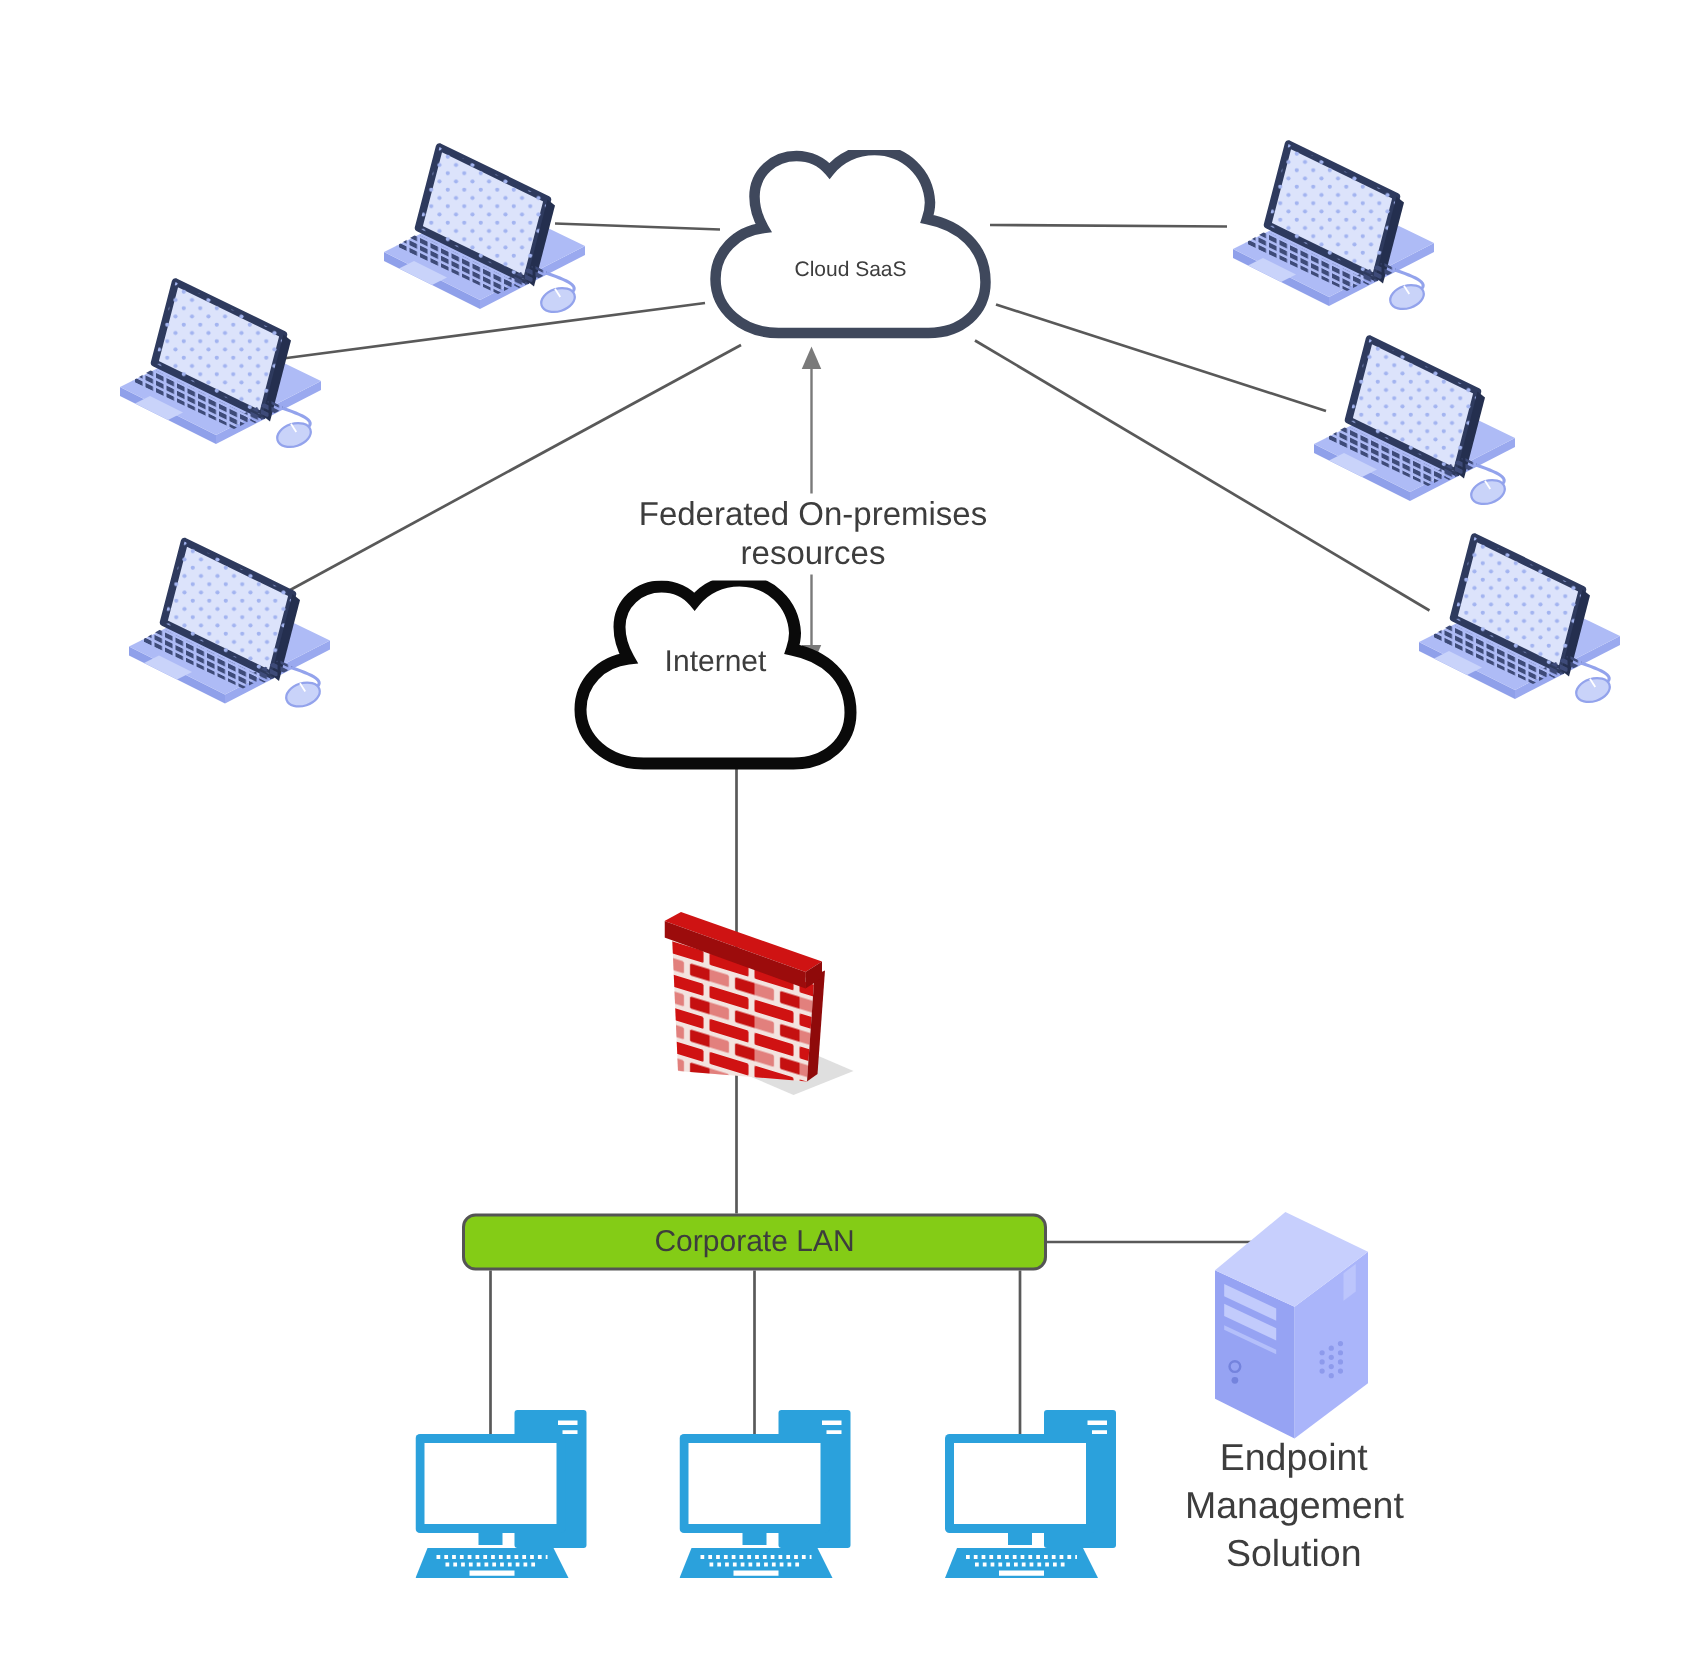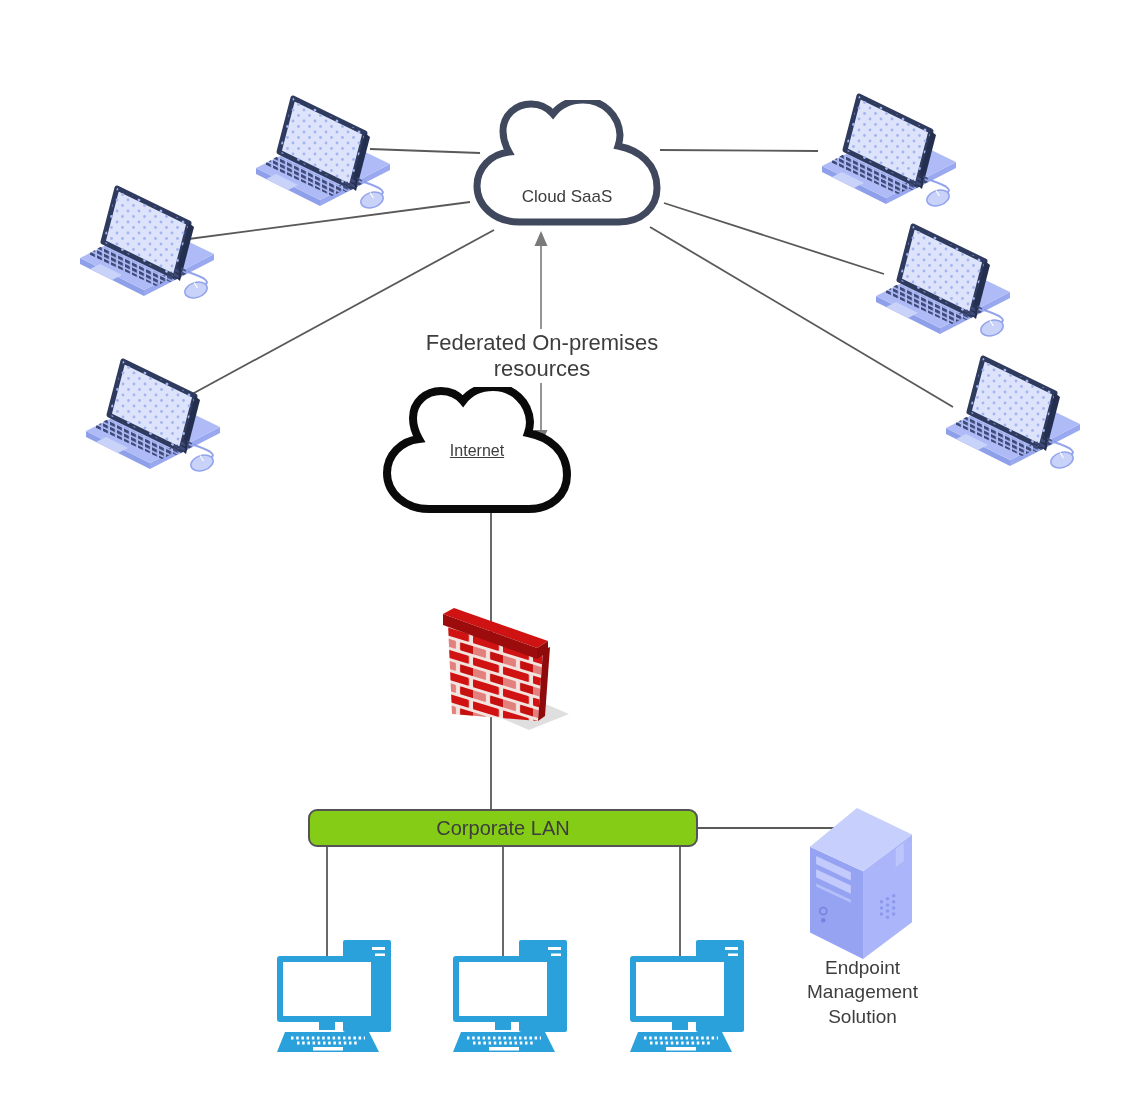--- a/index.html
+++ b/index.html
@@ -3,29 +3,29 @@
 <meta charset="utf-8">
 <style>
   html,body{margin:0;padding:0;background:#ffffff;}
   .canvas{
     position:relative;width:1135px;height:1120px;background:#ffffff;
     font-family:"Liberation Sans","DejaVu Sans",sans-serif;overflow:hidden;
   }
   svg.layer{position:absolute;left:0;top:0;width:1135px;height:1120px;z-index:1;}
   .node{position:absolute;z-index:2;}
   .lbl{position:absolute;z-index:3;color:#3d3d3d;text-align:center;}
-  .lbl-cloud-saas{left:467px;top:171px;width:200px;font-size:17px;margin-top:16px;}
-  .lbl-internet{left:377px;top:442px;width:200px;font-size:16px;text-decoration:underline;}
+  .lbl-cloud-saas{left:467px;top:171px;width:200px;font-size:14px;}
+  .lbl-internet{left:377px;top:430px;width:200px;font-size:20px;}
   .lbl-federation{left:411px;top:329px;width:262px;font-size:22px;background:#ffffff;padding:1px 0;}
   .lan-box{
     position:absolute;left:308px;top:809px;width:386px;height:34px;z-index:2;
     background:#84cc16;border:2.5px solid #545454;border-radius:9px;
     font-size:20px;color:#3d3d3d;text-align:center;line-height:34px;
   }
-  .lbl-endpoint{left:790px;top:956px;width:145px;font-size:19px;line-height:1.28;}
+  .lbl-endpoint{left:790px;top:956px;width:145px;font-size:25px;line-height:1.28;}
   .defs-holder{position:absolute;width:0;height:0;overflow:hidden;}
 </style>
 </head>
 <body>
 
 <div class="canvas">
 
   <svg class="defs-holder" aria-hidden="true">
     <defs>
       <pattern id="pdots" width="11" height="11" patternUnits="userSpaceOnUse">

